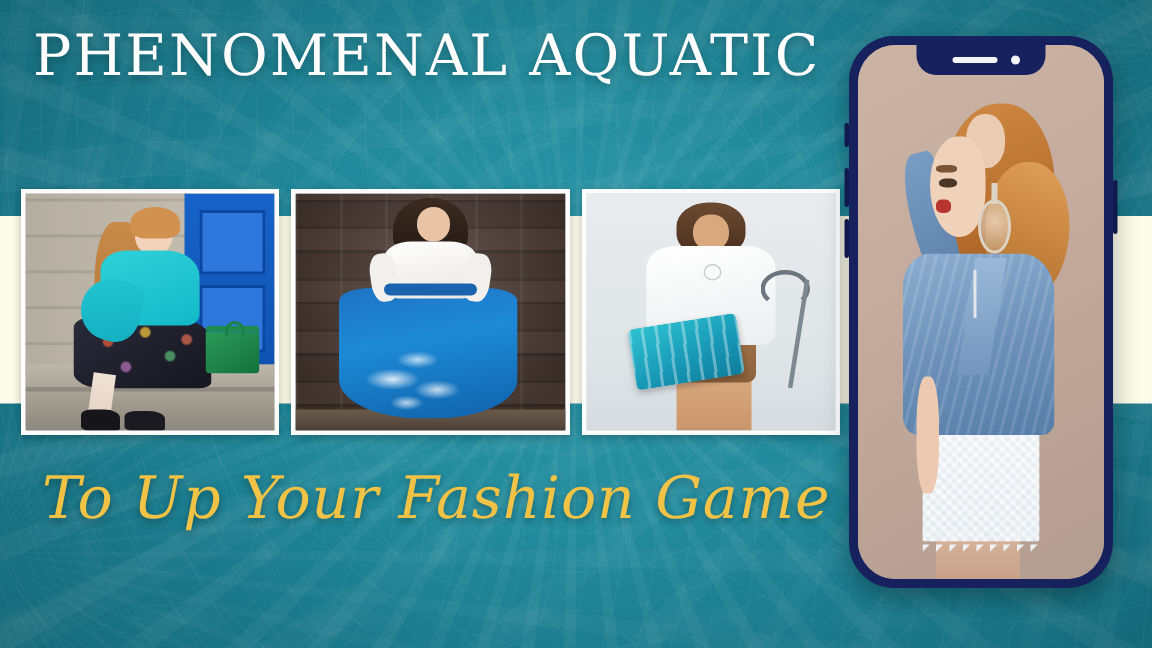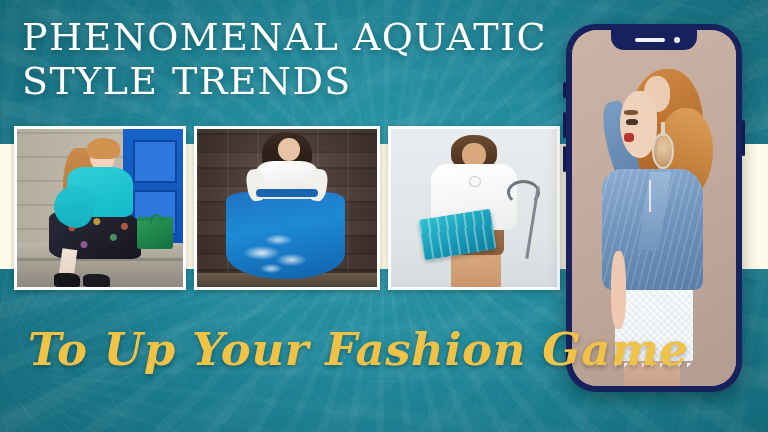--- a/index.html
+++ b/index.html
@@ -466,27 +466,27 @@
     background:#ecc9b0;
   }
   .ph-legs{
     position:absolute; left:32%; bottom:0; width:34%; height:9%;
     background:linear-gradient(180deg,#d9b59c,#c7a18a);
   }
 
   
   .script{
     position:absolute;
-    left:28px; top:326px;
+    left:28px; top:313px;
     width:530px;
     color:#f0c245;
     font-family:"DejaVu Serif", serif;
     font-style:italic;
-    font-weight:700;
-    font-size:45px;
+    font-weight:400;
+    font-size:39px;
     line-height:1.05;
     letter-spacing:.6px;
     text-shadow:0 2px 5px rgba(0,0,0,.32);
     white-space:nowrap;
   }
 
   
   .footer-url{
     position:absolute;
     left:0; right:14px;
@@ -509,21 +509,20 @@
   <div class="bg-rays2"></div>
   <div class="bg-rays3"></div>
   <div class="bg-rings"></div>
   <div class="bg-petals"></div>
   <div class="bg-vignette"></div>
 
   <div class="cream-band"></div>
 
   <h1 class="headline">
     <span>Phenomenal Aquatic</span>
-    <span class="l2">Style Trends</span>
   </h1>
 
   <div class="photo-strip">
 
     <div class="photo p1">
       <div class="inner">
         <div class="scene"></div>
         <div class="stone"></div>
         <div class="door"></div>
         <div class="step"></div>

